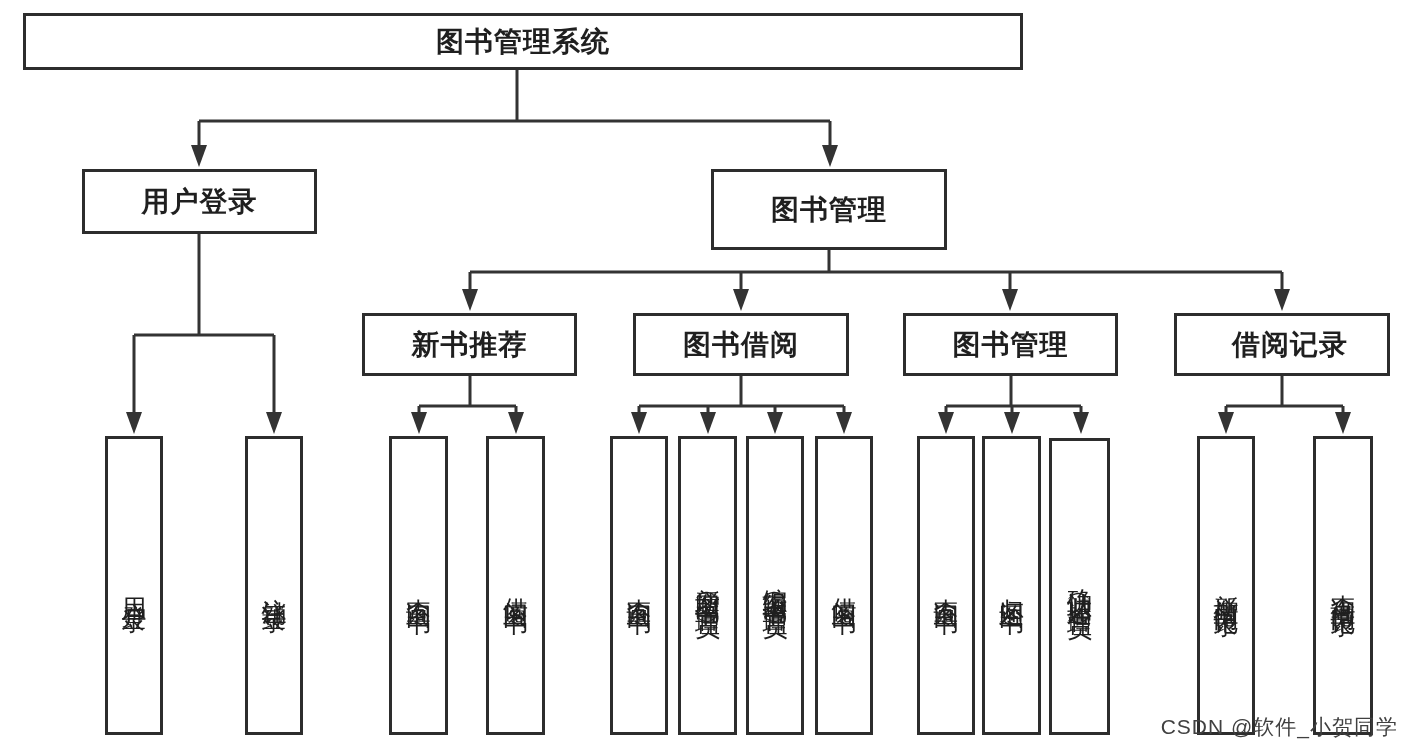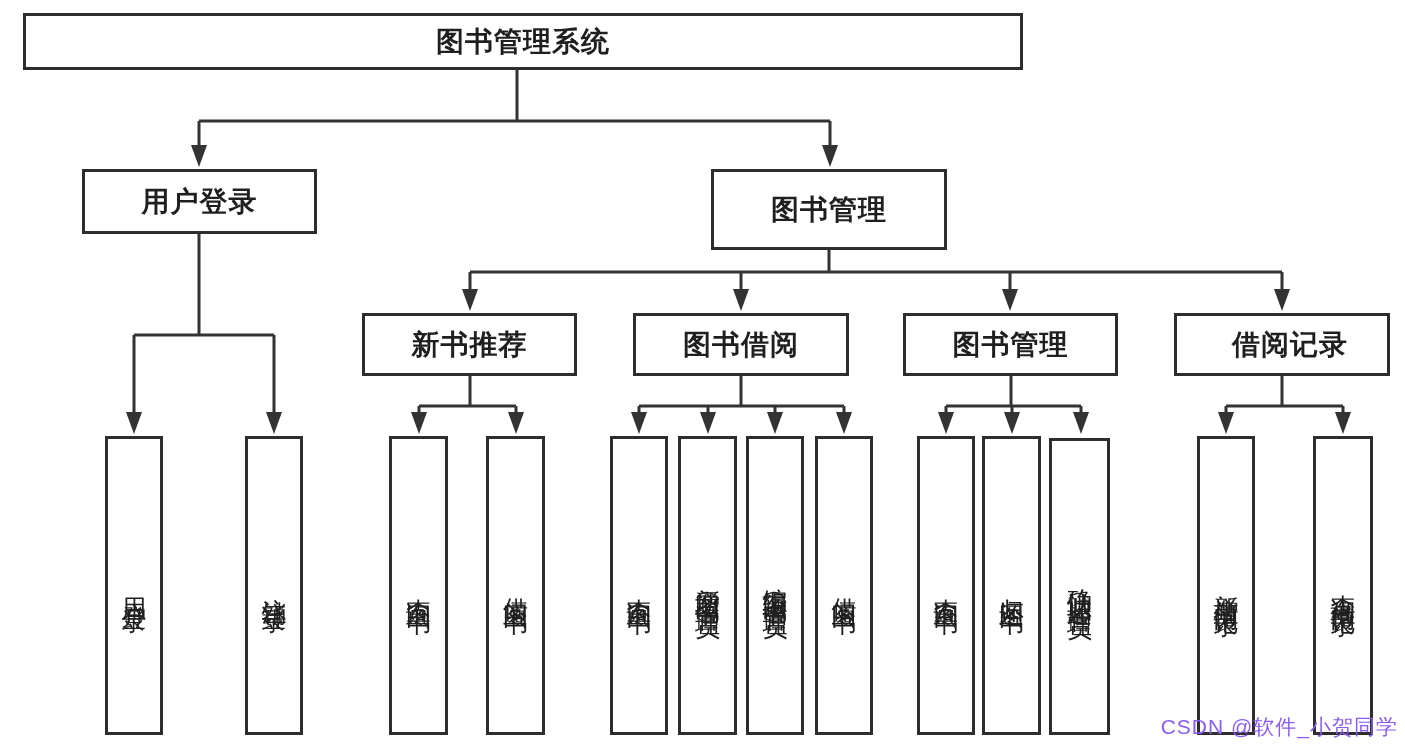--- a/index.html
+++ b/index.html
@@ -35,21 +35,21 @@
     text-orientation: mixed;
     letter-spacing: 4px;
     line-height: 1;
   }
   .watermark {
     position: absolute;
     right: 7px;
     top: 713px;
     font-size: 21px;
     letter-spacing: 1px;
-    color: #8b5cf6;
+    color: #404040;
     z-index: 5;
     white-space: nowrap;
   }
 </style>
 </head>
 <body>
 
 <div class="canvas">
 
   <svg class="connectors" viewBox="0 0 1405 747" xmlns="http://www.w3.org/2000/svg">

